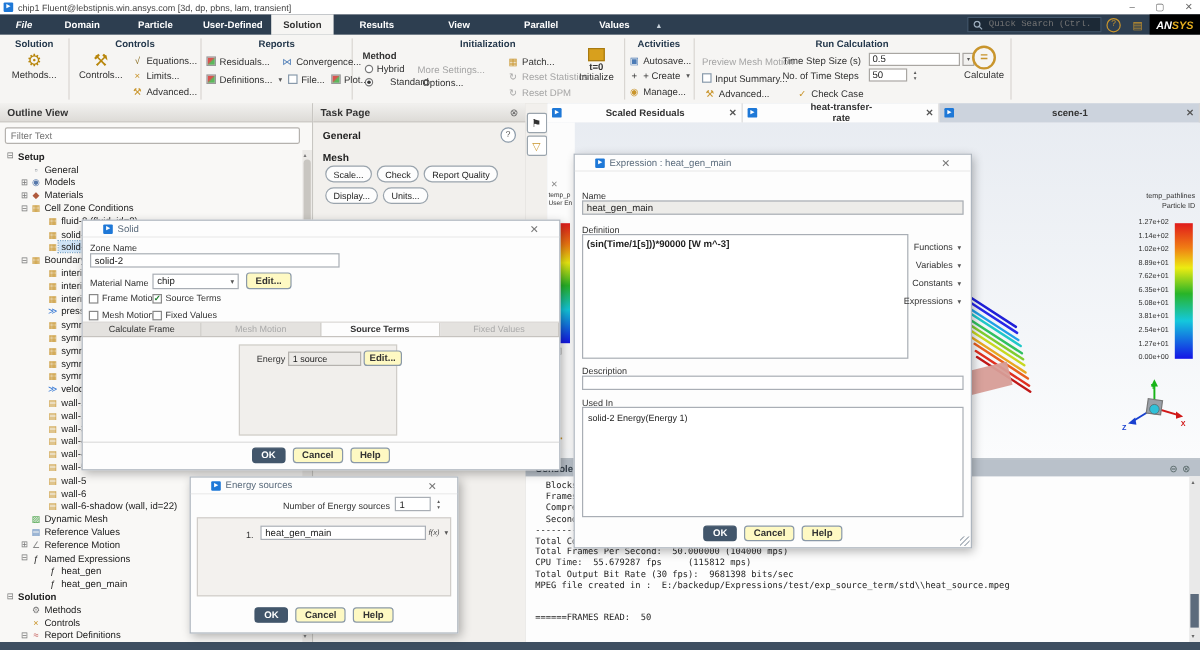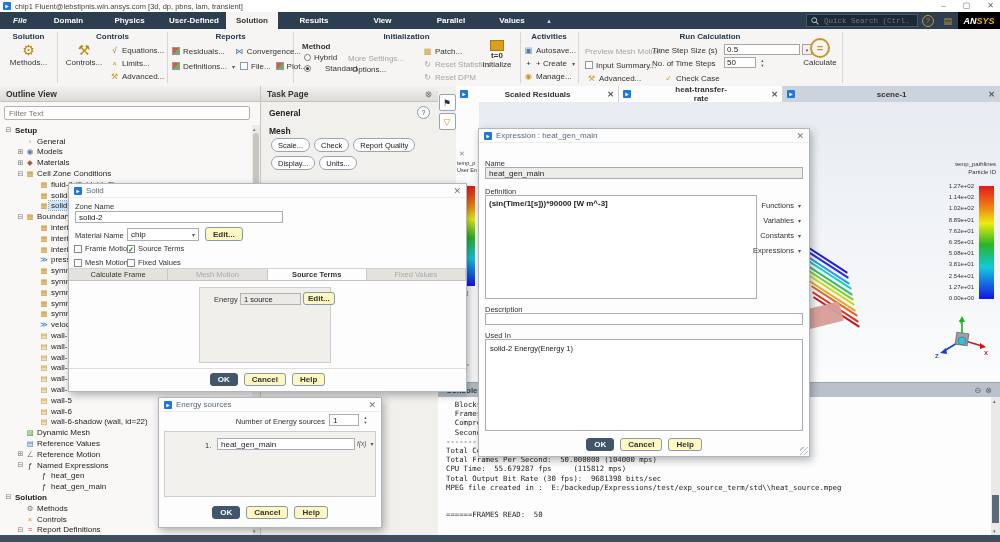--- a/index.html
+++ b/index.html
@@ -69,21 +69,21 @@
   
   #console{left:438px;top:382px;width:562px;height:152px;background:#fdfdfd;border-top:1px solid #99a5b0}
   #chead{height:14px;background:#b9c1ca;display:flex;align-items:center;font-size:8px;font-weight:bold;color:#39444f;padding:0 8px}
   #clines{position:absolute;left:8px;top:17px;font-family:"DejaVu Sans Mono",monospace;font-size:7.3px;color:#222}
   #clines div{height:9.2px;line-height:9.2px;white-space:pre}
   #cscroll{position:absolute;right:0;top:14px;width:9px;bottom:0;background:#e9e9e9;font-size:5px;color:#666}
   #cscroll .thumb{position:absolute;left:1px;width:7px;height:28px;background:#5c6b7c;bottom:12px}
   #statusbar{left:0;top:535px;width:1000px;height:7px;background:#3e4f61}
   
   .dlg{position:absolute;background:#fdfdfd;border:1px solid #aeb6bf;box-shadow:2px 3px 8px rgba(0,0,0,.3);z-index:30}
-  .dhead{height:13px;display:flex;align-items:center;gap:4px;padding:0 5px;font-size:8px;color:#5a6b7c;border-bottom:1px solid #ececec}
+  .dhead{height:13px;display:flex;align-items:center;gap:4px;padding:0 17px;font-size:8px;color:#5a6b7c;border-bottom:1px solid #ececec}
   .dhead .x{margin-left:auto;color:#777;font-size:9px}
   .dlabel{font-size:7.5px;color:#333;white-space:nowrap}
   .dinput{border:1px solid #a9aeb5;background:#fff;font-size:8px;height:12px;box-sizing:border-box;padding:0 3px;font-family:"Liberation Sans",sans-serif;color:#222}
   .dfoot{position:absolute;left:0;right:0;display:flex;justify-content:center;gap:6px}
   .dbtn{font-size:8px;font-weight:bold;height:13px;padding:0 7px;border:1px solid #8a99a8;border-radius:3px;background:#fef9c3;color:#333;font-family:"Liberation Sans",sans-serif;display:flex;align-items:center;box-sizing:border-box}
   .dbtn.primary{background:#42566b;color:#fff;border-color:#42566b}
   .cbox{width:8px;height:8px;border:1px solid #888;background:#fff;display:inline-block;box-sizing:border-box;font-size:7px;line-height:7px;text-align:center;color:#1a7a2a;font-weight:bold}
   .stab{flex:1;display:flex;align-items:center;justify-content:center;font-size:7.5px;background:#e4e2df;border-right:1px solid #cac7c3;color:#333}
   .stab.active{background:#fdfdfd;font-weight:bold}
   .stab.disabled{color:#aaa}
@@ -101,21 +101,21 @@
       <span>–</span>
       <span>▢</span>
       <span>✕</span>
     </span>
   </div>
 
   <div id="menubar" class="abs">
     <div id="menu-tabs" style="display:flex">
         <div class="mtab" style="width: 40px; font-style: italic;">File</div>
         <div class="mtab" style="width: 57px;">Domain</div>
-        <div class="mtab" style="width: 65px;">Physics</div>
+        <div class="mtab" style="width: 65px;">Particle</div>
         <div class="mtab" style="width: 64px;">User-Defined</div>
         <div class="mtab active" style="width: 52px;">Solution</div>
         <div class="mtab" style="width: 72px;">Results</div>
         <div class="mtab" style="width: 65px;">View</div>
         <div class="mtab" style="width: 72px;">Parallel</div>
         <div class="mtab" style="width: 50px;">Values</div>
       </div>
     <div id="menucaret">▴</div>
     <div style="flex:1"></div>
     <div id="searchbox">

